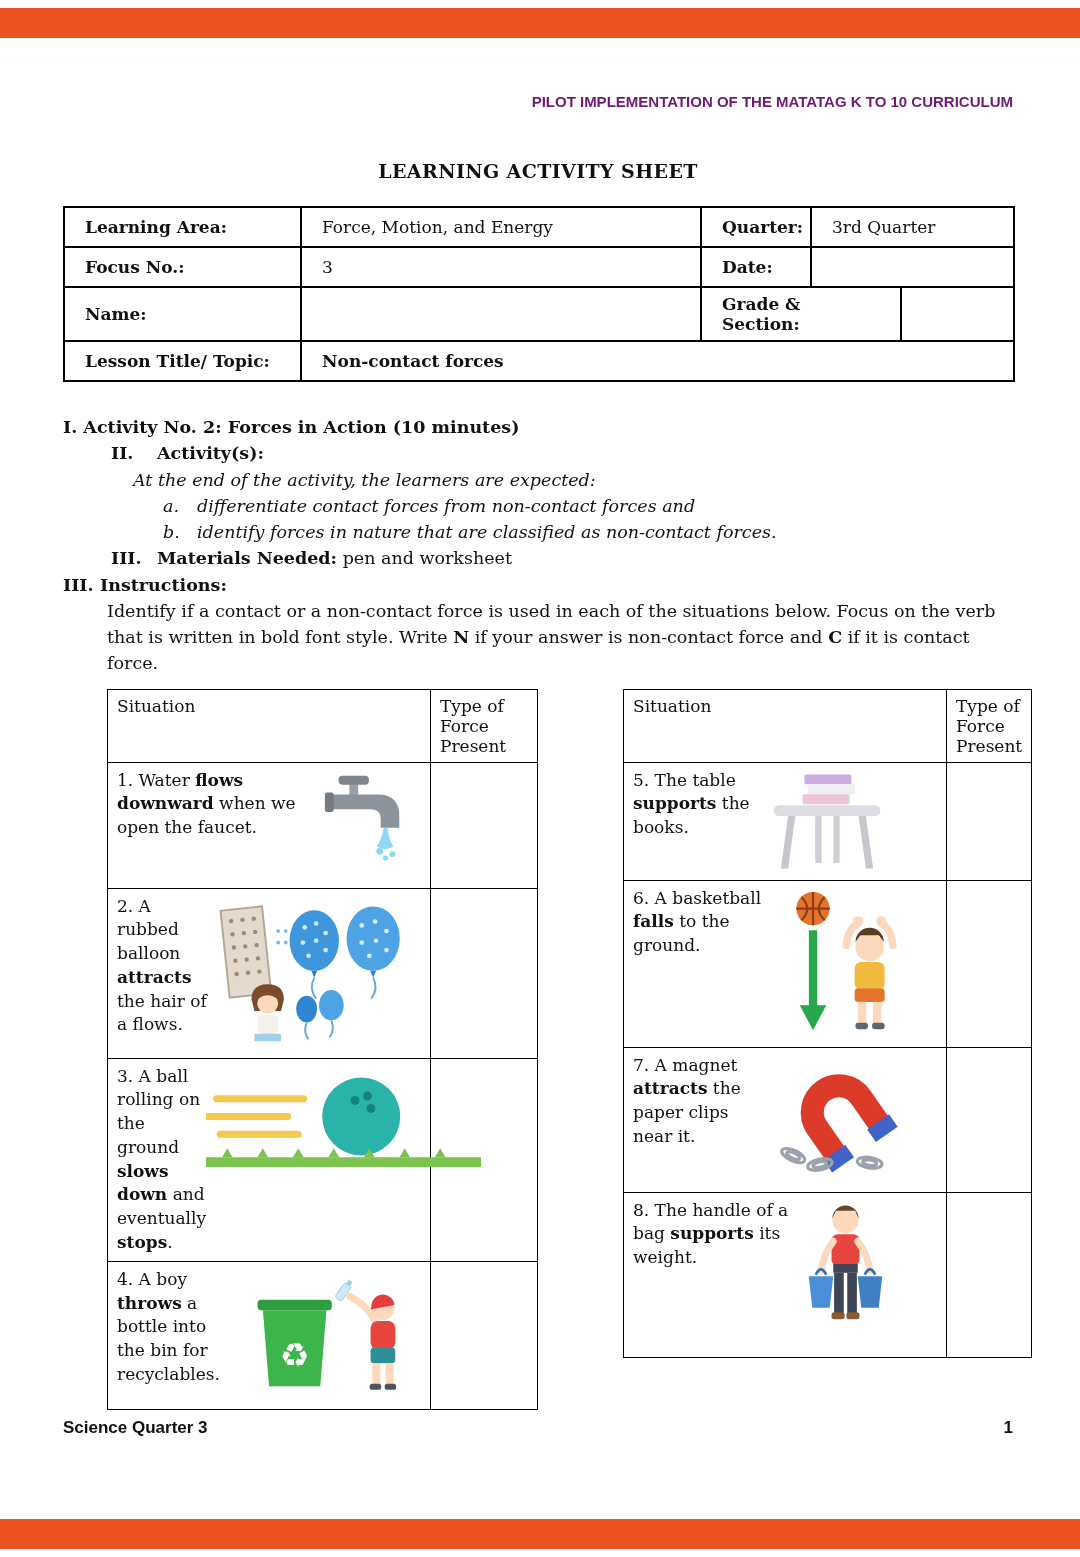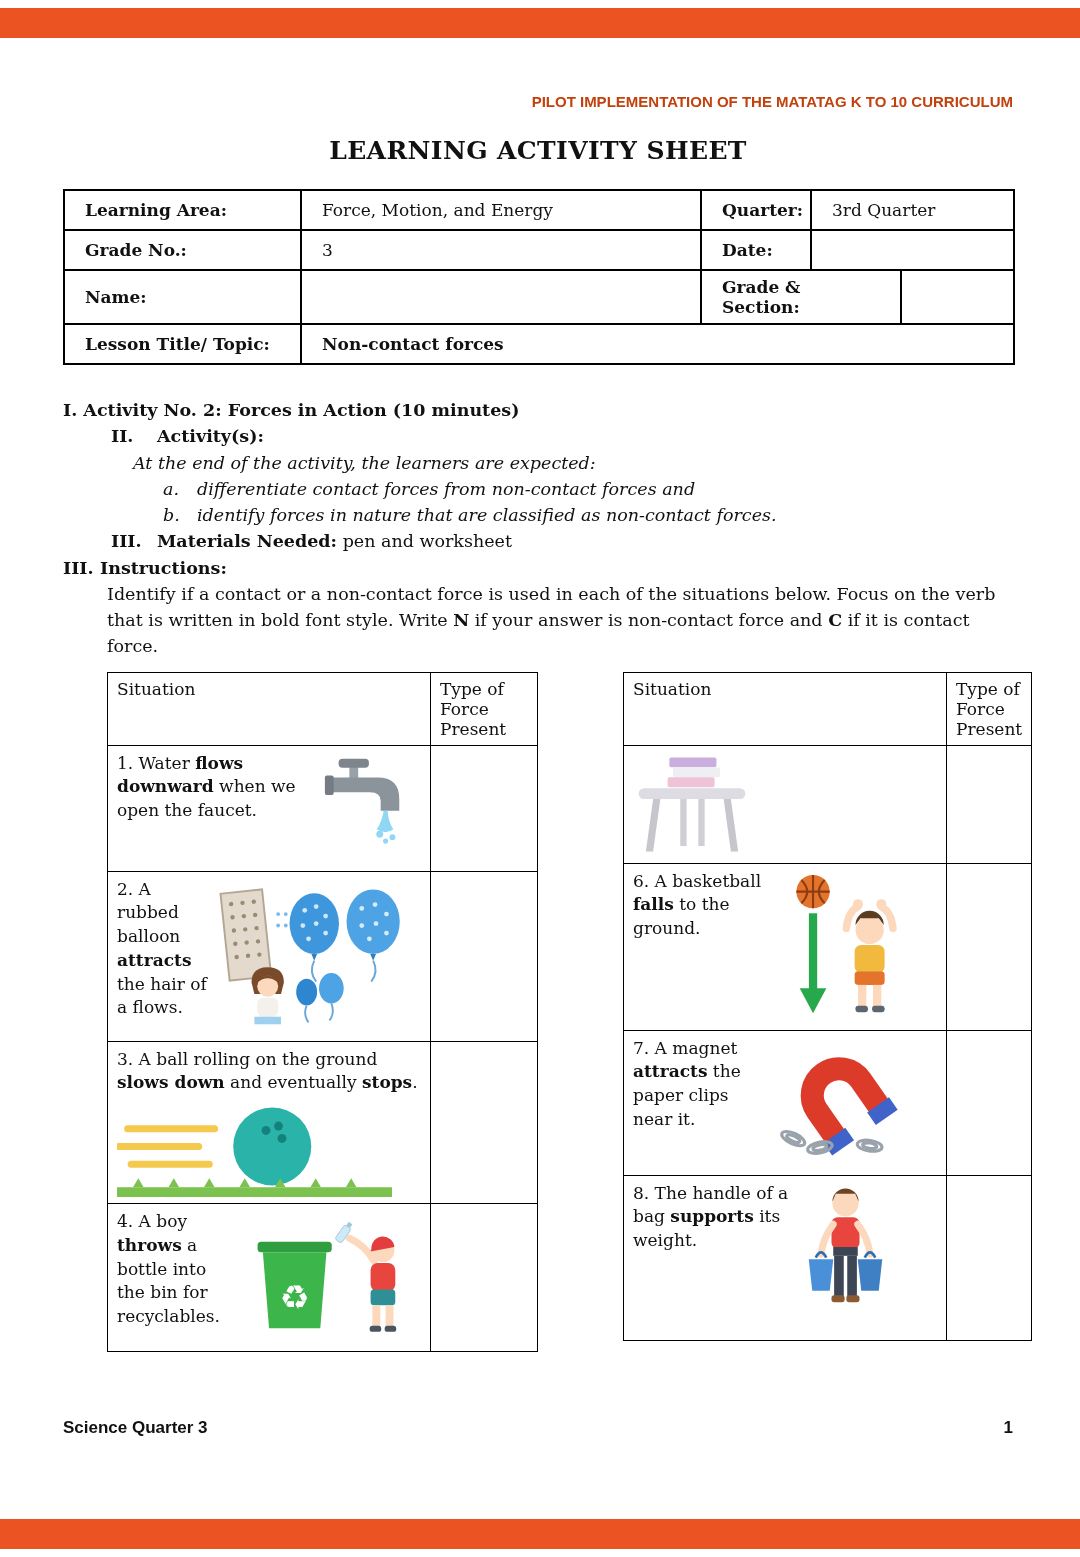--- a/index.html
+++ b/index.html
@@ -11,23 +11,23 @@
     overflow:hidden;
   }
   .accent-bar { position:absolute; left:0; width:100%; height:30px; background:var(--accent); }
   .accent-bar.top { top:8px; }
   .accent-bar.bottom { bottom:8px; }
 
   .content { position:absolute; left:63px; top:38px; width:950px; }
 
   .banner {
     font-family:"Liberation Sans", sans-serif; font-weight:bold;
-    font-size:15px; text-align:right; margin-top:55px; color:#c2410c;
+    font-size:15px; text-align:right; margin-top:55px; color:#701a75;
   }
-  .doc-title { text-align:center; font-size:25px; font-weight:bold; margin-top:26px; letter-spacing:0.4px; }
+  .doc-title { text-align:center; font-size:19px; font-weight:bold; margin-top:50px; letter-spacing:0.4px; }
 
   table.info { width:100%; border-collapse:collapse; margin-top:24px; font-size:17px; table-layout:fixed; }
   table.info td { border:2px solid #000; padding:6px 20px; height:40px; vertical-align:middle; }
   .b { font-weight:bold; }
 
   .sections { margin-top:32px; font-size:17.5px; line-height:1.5; }
   .h-activity { font-weight:bold; }
   .row-line { display:flex; }
   .num-wide { flex:0 0 46px; font-weight:bold;margin-left:48px; }
   .num-narrow { flex:0 0 37px; font-weight:bold; }
@@ -45,21 +45,21 @@
   }
   table.sit th { height:70px; }
   .t-left { width:430px; }
   .t-left .col-sit { width:323px; }
   .t-left .col-type { width:107px; }
   .t-right { width:408px; }
   .t-right .col-sit { width:323px; }
   .t-right .col-type { width:85px; }
 
   .cell-flex { display:flex; justify-content:flex-start; align-items:flex-start; }
-  .cell-stack { display:flex; flex-direction:column; }
+  .cell-stack { display:flex; flex-direction:row; }
   .sit-text { line-height:1.4; }
   .sit-icon { flex:0 0 auto; }
   .sit-icon svg { display:block; }
 
   .footer {
     position:absolute; left:63px; top:1418px; width:950px;
     display:flex; justify-content:space-between;
     font-family:"Liberation Sans", sans-serif; font-weight:bold; font-size:17px;
   }
 </style>
@@ -82,21 +82,21 @@
           <col style="width:113px">
       </colgroup>
       <tbody>
         <tr>
           <td class="b">Learning Area:</td>
           <td>Force, Motion, and Energy</td>
           <td class="b">Quarter:</td>
           <td colspan="2">3rd Quarter</td>
         </tr>
         <tr>
-          <td class="b">Grade No.:</td>
+          <td class="b">Focus No.:</td>
           <td>3</td>
           <td class="b">Date:</td>
           <td colspan="2"></td>
         </tr>
         <tr>
           <td class="b">Name:</td>
           <td></td>
           <td colspan="2" class="b">Grade &amp; Section:</td>
           <td></td>
         </tr>
@@ -311,20 +311,21 @@
           </colgroup>
         <tbody>
           <tr>
             <th>Situation</th>
             <th>Type of Force Present</th>
           </tr>
 
           <tr style="height:118px">
             <td>
               <div class="cell-flex">
+                <div class="sit-text" style="width:135px"><span>5. The table </span><b>supports</b><span> the books.</span></div>
                 <div class="sit-icon">
                   <svg viewBox="0 0 130 115" width="118" height="104">
                     <rect x="40" y="6" width="52" height="11" rx="2" fill="#c9aede"></rect>
                     <rect x="44" y="17" width="52" height="11" rx="2" fill="#efeef3"></rect>
                     <rect x="38" y="28" width="52" height="11" rx="2" fill="#eec3d8"></rect>
                     <rect x="6" y="40" width="118" height="12" rx="6" fill="#dcdce2"></rect>
                     <path d="M22 52 l-8 58 h8 l8 -58 z" fill="#c6c6cd"></path>
                     <path d="M108 52 l8 58 h-8 l-8 -58 z" fill="#c6c6cd"></path>
                     <rect x="52" y="52" width="7" height="52" fill="#cfcfd6"></rect>
                     <rect x="72" y="52" width="7" height="52" fill="#cfcfd6"></rect>

